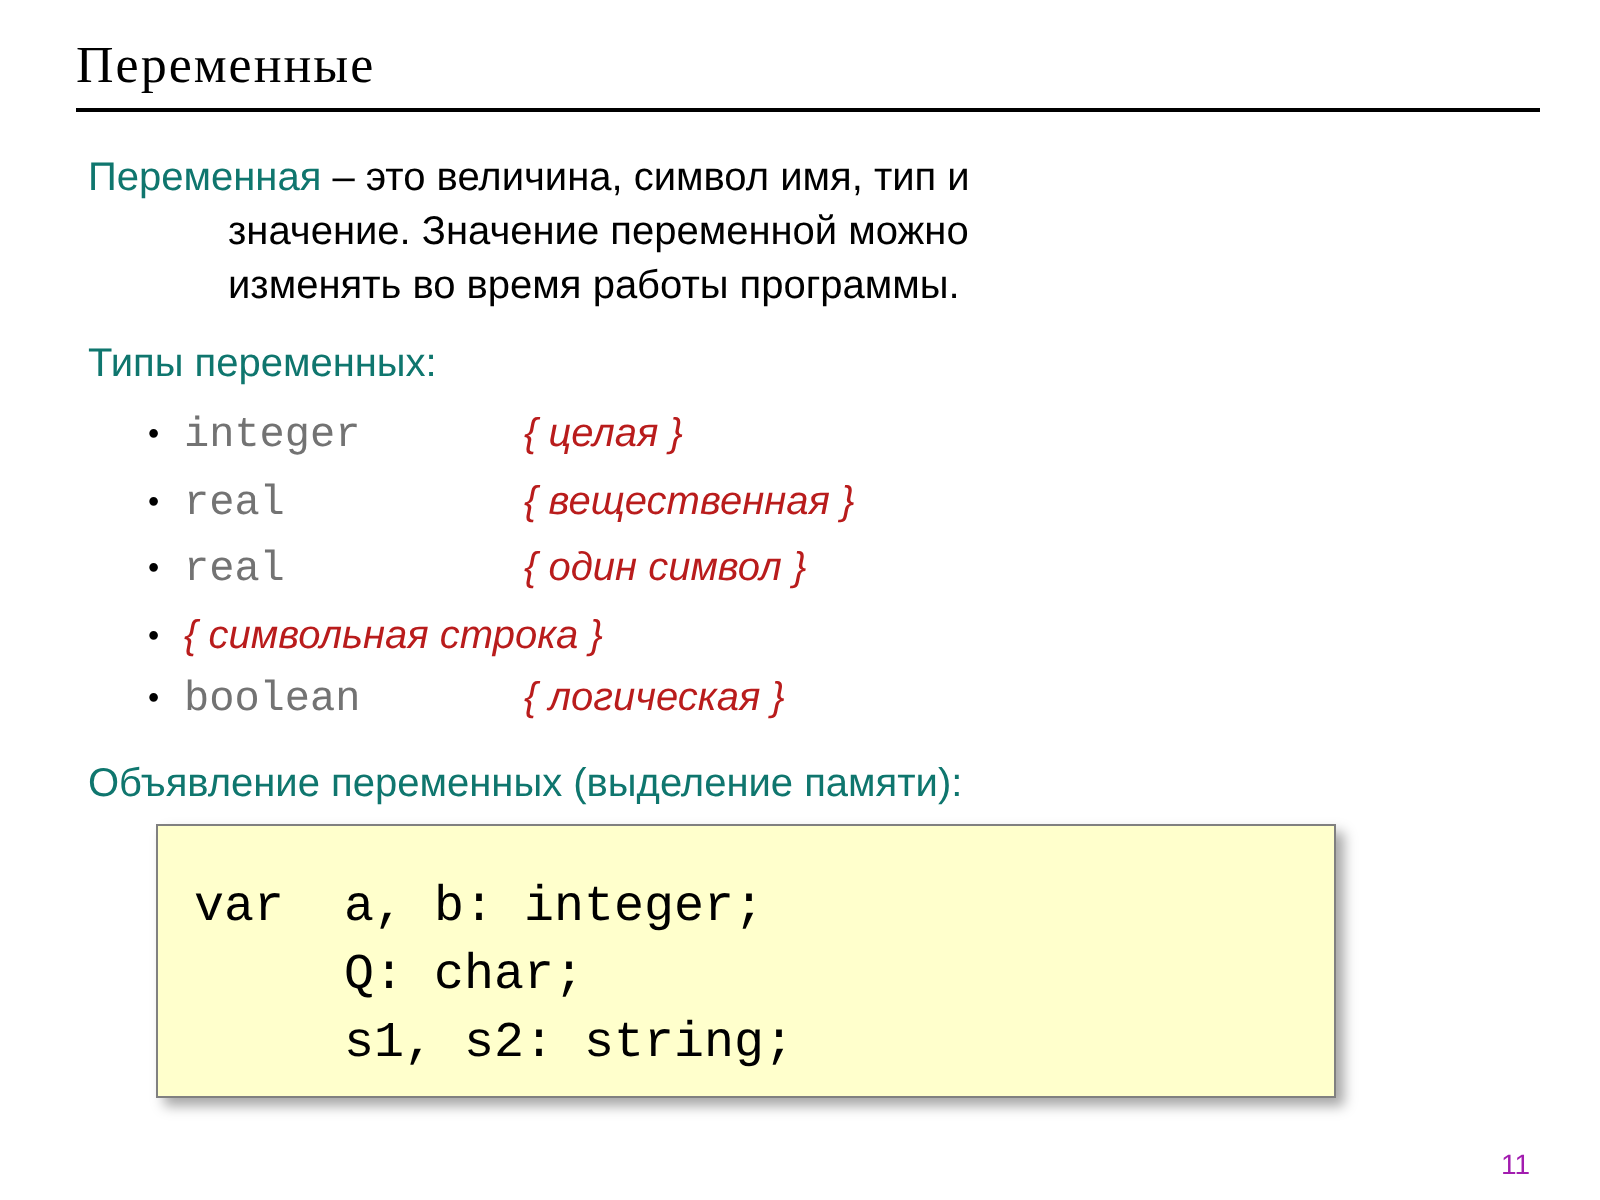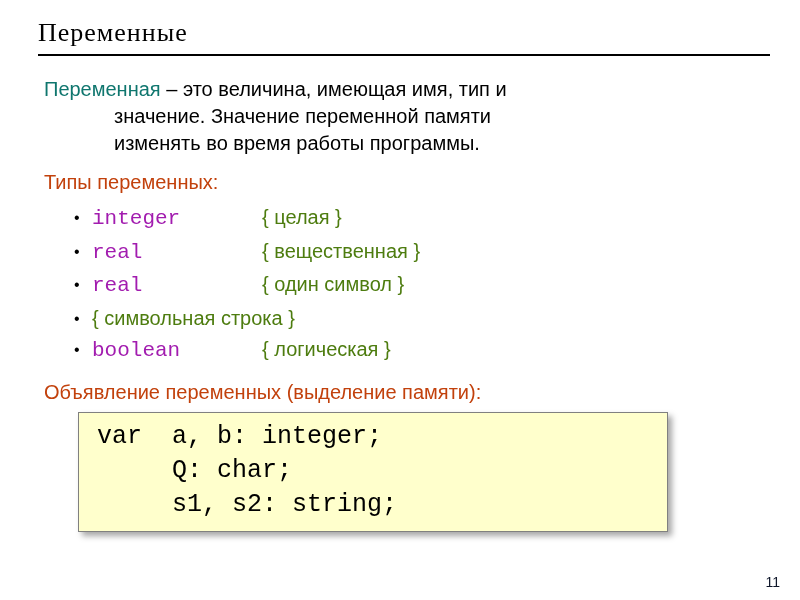--- a/index.html
+++ b/index.html
@@ -27,21 +27,21 @@
     font-size: 20px;
     color: #000;
     line-height: 1.35;
     margin-left: 6px;
     margin-bottom: 14px;
   }
   .defn .term { color: #0f766e; }
   .defn .rest { display: block; padding-left: 70px; }
   .sect {
     font-size: 20px;
-    color: #c2410c;
+    color: #0f766e;
     margin-left: 6px;
     margin-bottom: 8px;
   }
   .types {
     margin-left: 36px;
     margin-bottom: 14px;
   }
   .types .row {
     display: flex;
     align-items: baseline;
@@ -51,57 +51,58 @@
   .types .bullet {
     width: 18px;
     color: #000;
     font-size: 16px;
     position: relative;
     top: -1px;
   }
   .types .name {
     width: 170px;
     font-family: "Courier New", monospace;
-    color: #a21caf;
+    color: #737373;
     font-size: 21px;
   }
   .types .desc {
-    color: #4d7c0f;
+    color: #b91c1c;
+    font-style: italic;
   }
   .codebox {
     margin-left: 40px;
     margin-top: 8px;
     width: 590px;
     background: #ffffcc;
     border: 1px solid #808080;
     box-shadow: 4px 4px 6px rgba(0,0,0,0.35);
-    padding: 7px 18px 10px 18px;
+    padding: 24px 18px 10px 18px;
     font-family: "Courier New", monospace;
     font-size: 25px;
     color: #000;
     line-height: 1.35;
   }
   .codebox .ln { white-space: pre; }
   .pagenum {
     position: absolute;
-    right: 20px;
+    right: 35px;
     bottom: 10px;
-    color: #0f172a;
+    color: #a21caf;
     font-size: 14px;
   }
 </style>
 </head>
 <body>
 
 <div class="title">Переменные</div>
 <hr class="rule">
 
 <div class="defn">
-  <span class="term">Переменная</span><span> – это величина, имеющая имя, тип и</span>
-  <span class="rest">значение. Значение переменной памяти</span>
+  <span class="term">Переменная</span><span> – это величина, символ имя, тип и</span>
+  <span class="rest">значение. Значение переменной можно</span>
   <span class="rest">изменять во время работы программы.</span>
 </div>
 
 <div class="sect">Типы переменных:</div>
 
 <div class="types">
   <div class="row">
     <span class="bullet">•</span>
     <span class="name">integer</span>
     <span class="desc">{ целая }</span>

